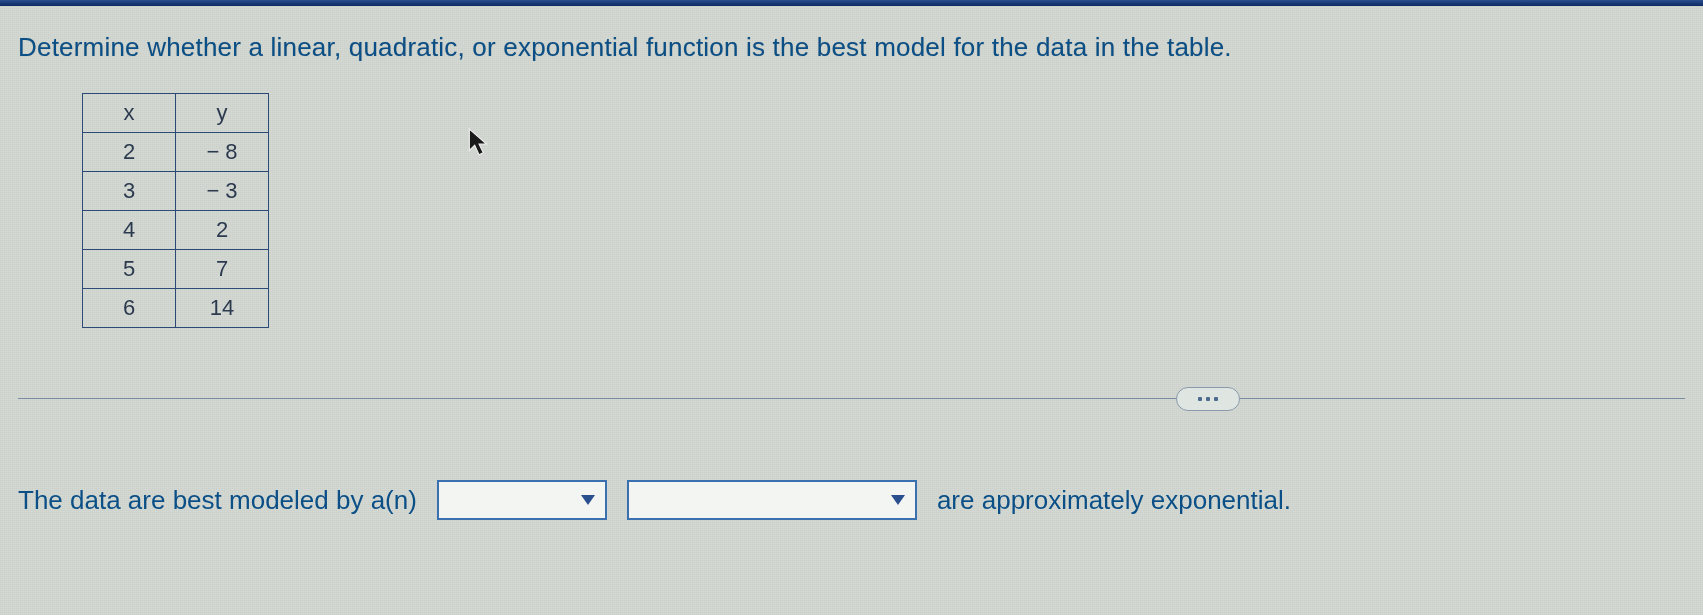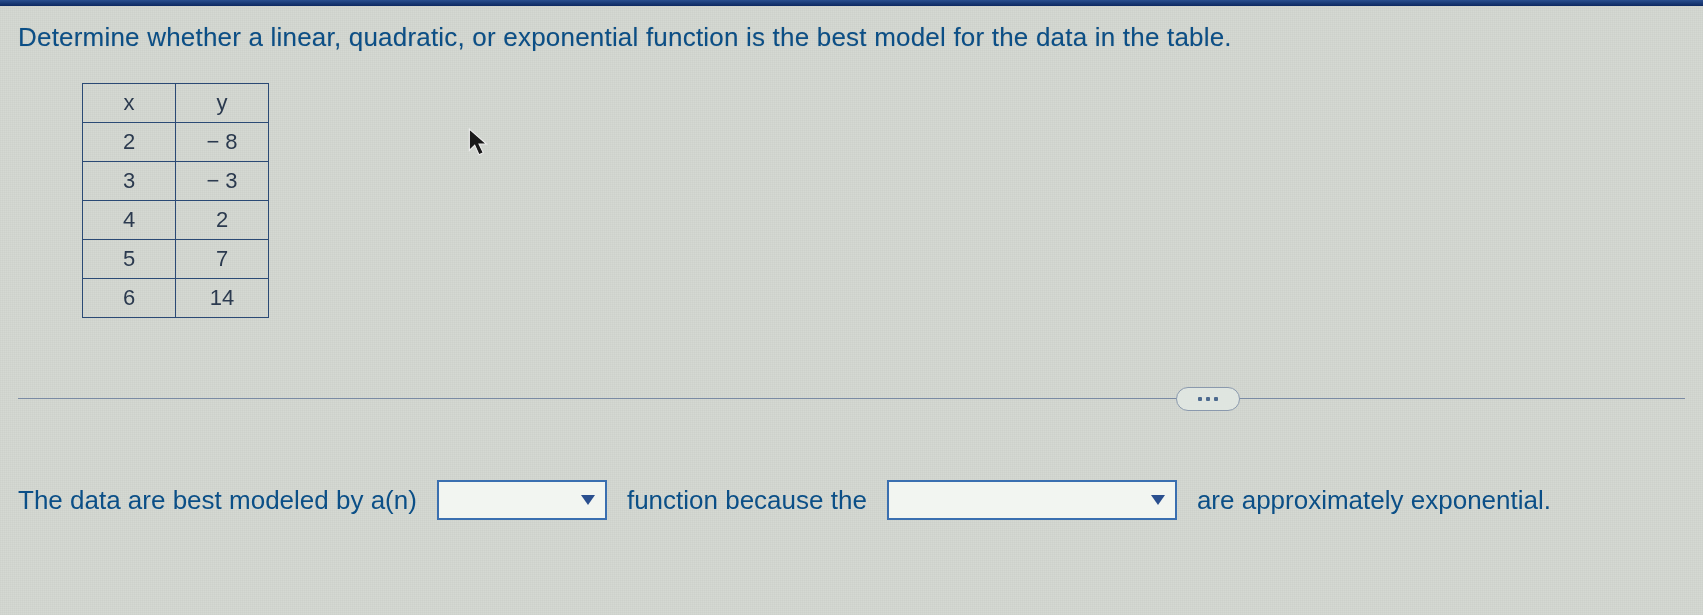--- a/index.html
+++ b/index.html
@@ -15,21 +15,21 @@
       repeating-linear-gradient(90deg, rgba(0,0,0,0.02) 0, rgba(0,0,0,0.02) 1px, transparent 1px, transparent 2px);
   }
   .topbar {
     position: absolute;
     top: 0; left: 0; right: 0;
     height: 6px;
     background: linear-gradient(#2a4f8f, #0d2961);
   }
   .container {
     position: relative;
-    padding: 18px 18px 0 18px;
+    padding: 28px 18px 0 18px;
     box-sizing: border-box;
     width: 100%;
     height: 100%;
   }
   .prompt {
     font-size: 26px;
     color: #0b4f87;
     text-shadow: 0 0 1px rgba(0,0,0,0.2);
     letter-spacing: 0.2px;
     margin: 4px 0 30px 0;
@@ -173,21 +173,20 @@
       <span class="dot"></span>
     </div>
   </div>
 
   <div class="answer-row">
     <span>The data are best modeled by a(n)</span>
     <span class="dropdown small">
       <span></span>
       <span class="caret"></span>
     </span>
-    <span>function because the</span>
     <span class="dropdown large">
       <span></span>
       <span class="caret"></span>
     </span>
     <span>are approximately exponential.</span>
   </div>
 
 </div>
 
 </body></html>

